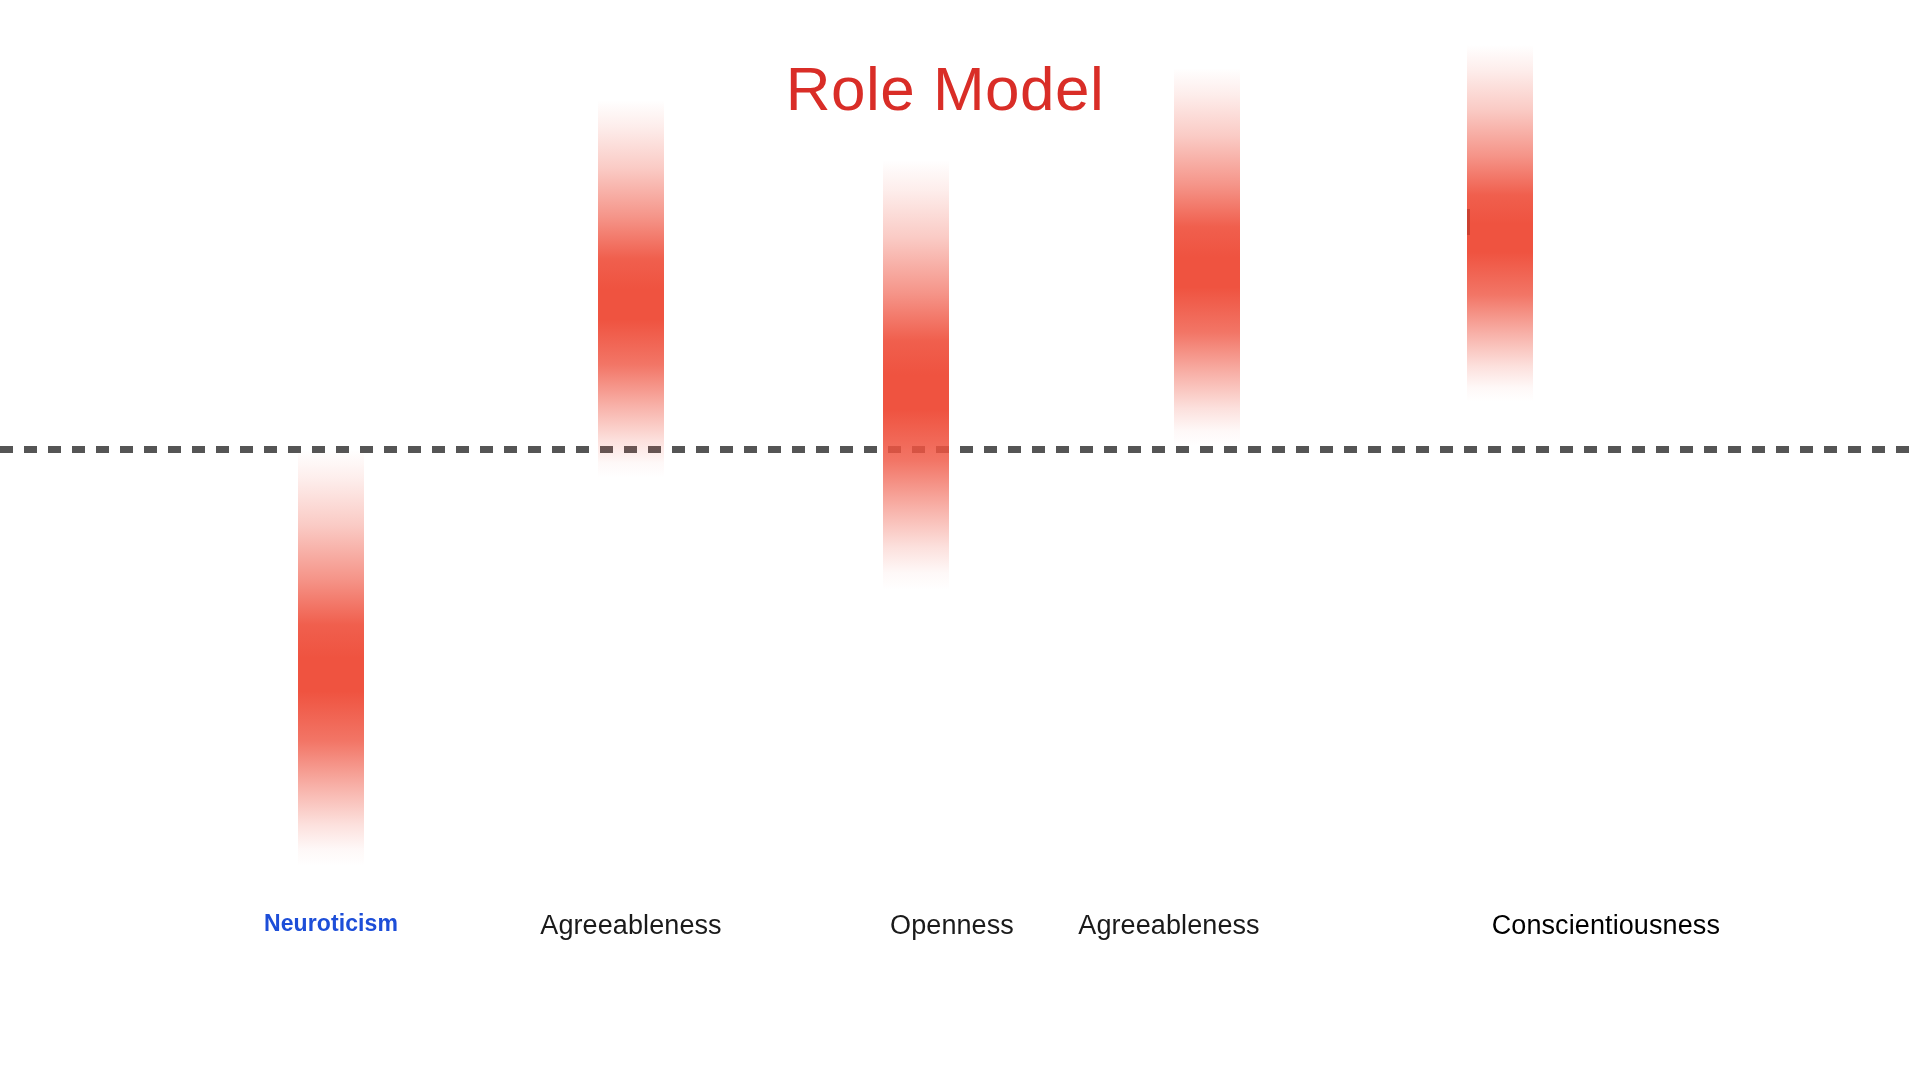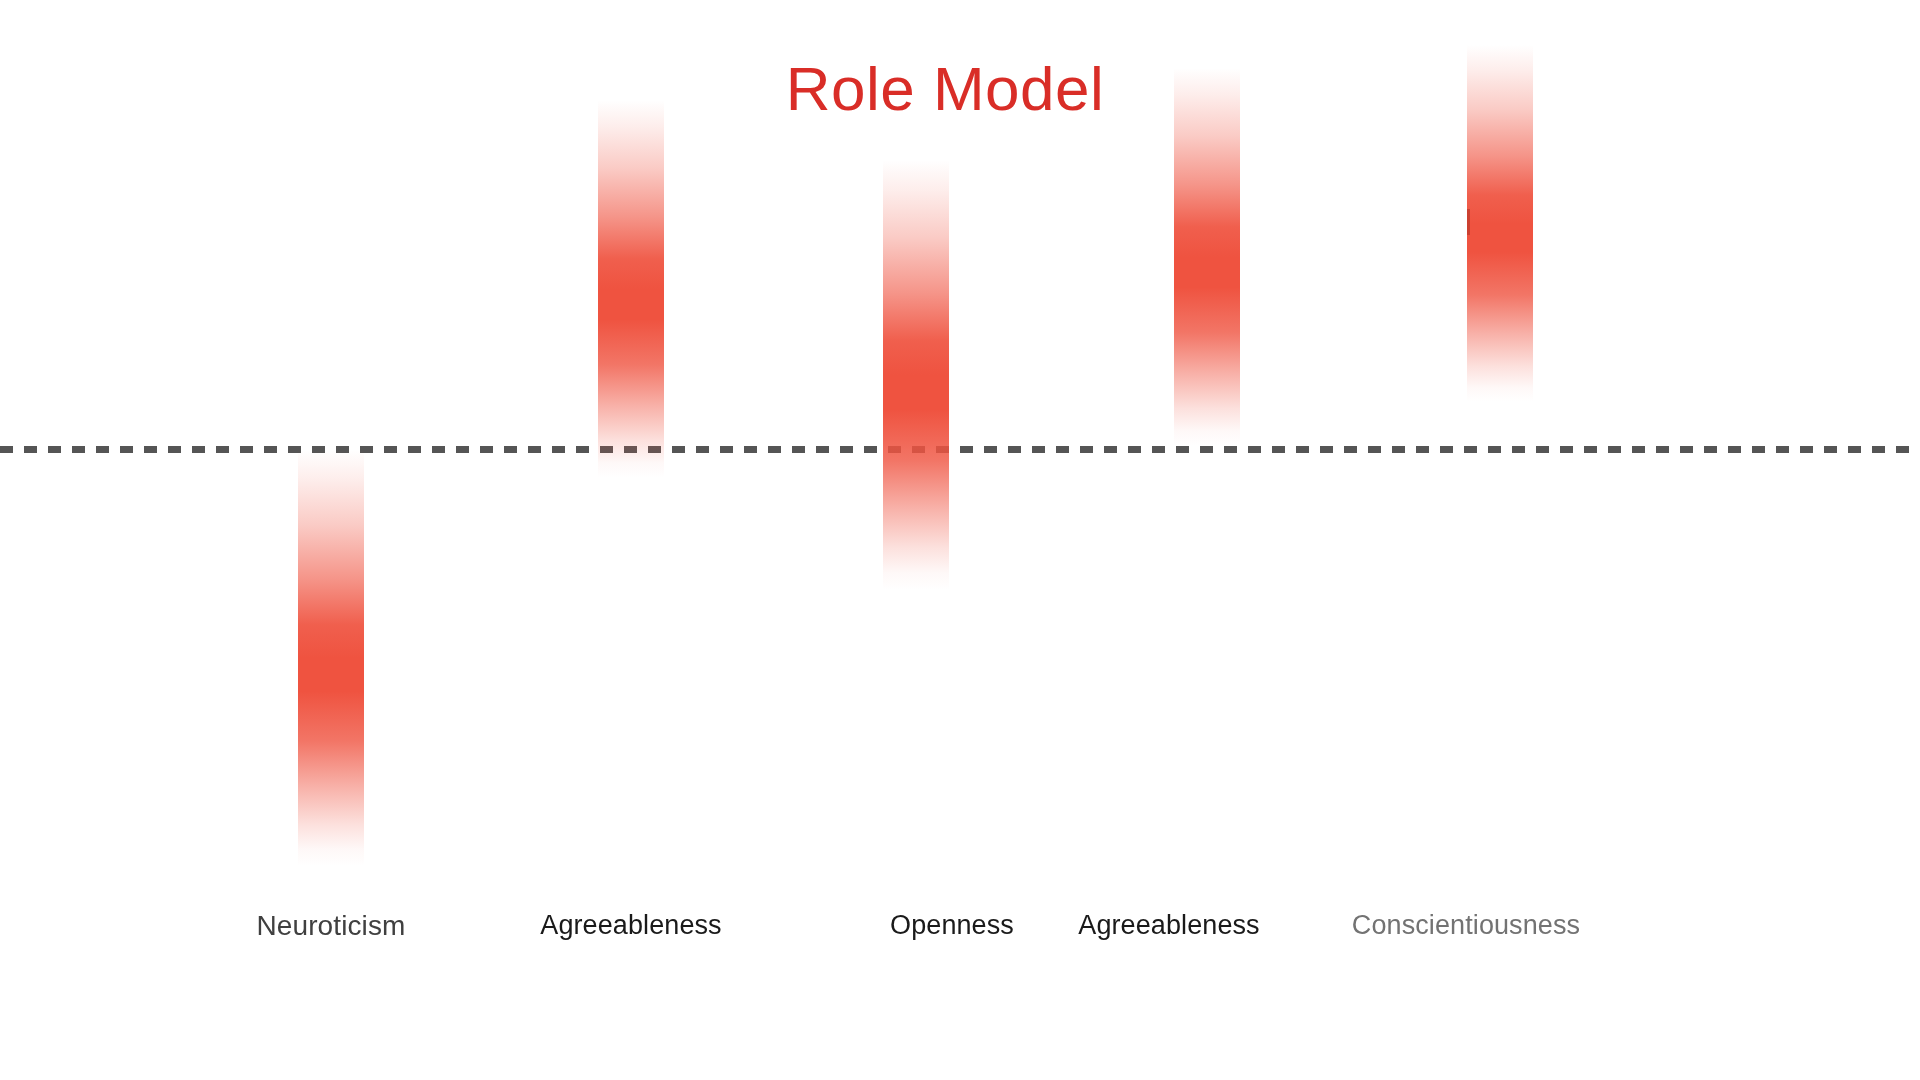--- a/index.html
+++ b/index.html
@@ -112,19 +112,19 @@
     </div>
     <div class="bar" style="left: 1174px; top: 68px; width: 66px; height: 378px;">
       <div class="bar-fill" style="background-image: linear-gradient(rgba(239, 83, 64, 0) 0%, rgba(239, 83, 64, 0.1) 7%, rgba(239, 83, 64, 0.3) 18%, rgba(239, 83, 64, 0.62) 31%, rgba(239, 83, 64, 0.93) 42%, rgb(239, 83, 64) 50%, rgb(239, 83, 64) 58%, rgba(239, 83, 64, 0.8) 70%, rgba(239, 83, 64, 0.45) 81%, rgba(239, 83, 64, 0.18) 90%, rgba(239, 83, 64, 0.04) 96%, rgba(239, 83, 64, 0) 100%);"></div>
     </div>
     <div class="bar" style="left: 1467px; top: 45px; width: 66px; height: 357px;">
       <div class="bar-fill" style="background-image: linear-gradient(rgba(239, 83, 64, 0) 0%, rgba(239, 83, 64, 0.1) 7%, rgba(239, 83, 64, 0.3) 18%, rgba(239, 83, 64, 0.62) 31%, rgba(239, 83, 64, 0.93) 42%, rgb(239, 83, 64) 50%, rgb(239, 83, 64) 58%, rgba(239, 83, 64, 0.8) 70%, rgba(239, 83, 64, 0.45) 81%, rgba(239, 83, 64, 0.18) 90%, rgba(239, 83, 64, 0.04) 96%, rgba(239, 83, 64, 0) 100%);"></div>
       <div class="edge-tick" style="left: 0px; top: 164px;"></div>
     </div>
   </div>
 
-  <div class="cat-label" style="left: 121px; top: 912px; width: 420px; font-size: 28px; color: #404040;">Neuroticism</div>
+  <div class="cat-label" style="left: 121px; top: 912px; width: 420px; font-size: 23px; color: #1d4ed8; font-weight: bold;">Neuroticism</div>
   <div class="cat-label" style="left: 421px; top: 912px; width: 420px; font-size: 27px; color: rgb(26, 26, 26);">Agreeableness</div>
   <div class="cat-label" style="left: 706px; top: 912px; width: 420px; font-size: 27px; color: rgb(26, 26, 26); padding-left: 36px;">Openness</div>
   <div class="cat-label" style="left: 959px; top: 912px; width: 420px; font-size: 27px; color: rgb(26, 26, 26);">Agreeableness</div>
-  <div class="cat-label" style="left: 1256px; top: 912px; width: 420px; font-size: 27px; color: #737373;">Conscientiousness</div>
+  <div class="cat-label" style="left: 1300px; top: 912px; width: 420px; font-size: 27px; color: #000000; text-align: right;">Conscientiousness</div>
 
 </div>
 
 </body></html>

